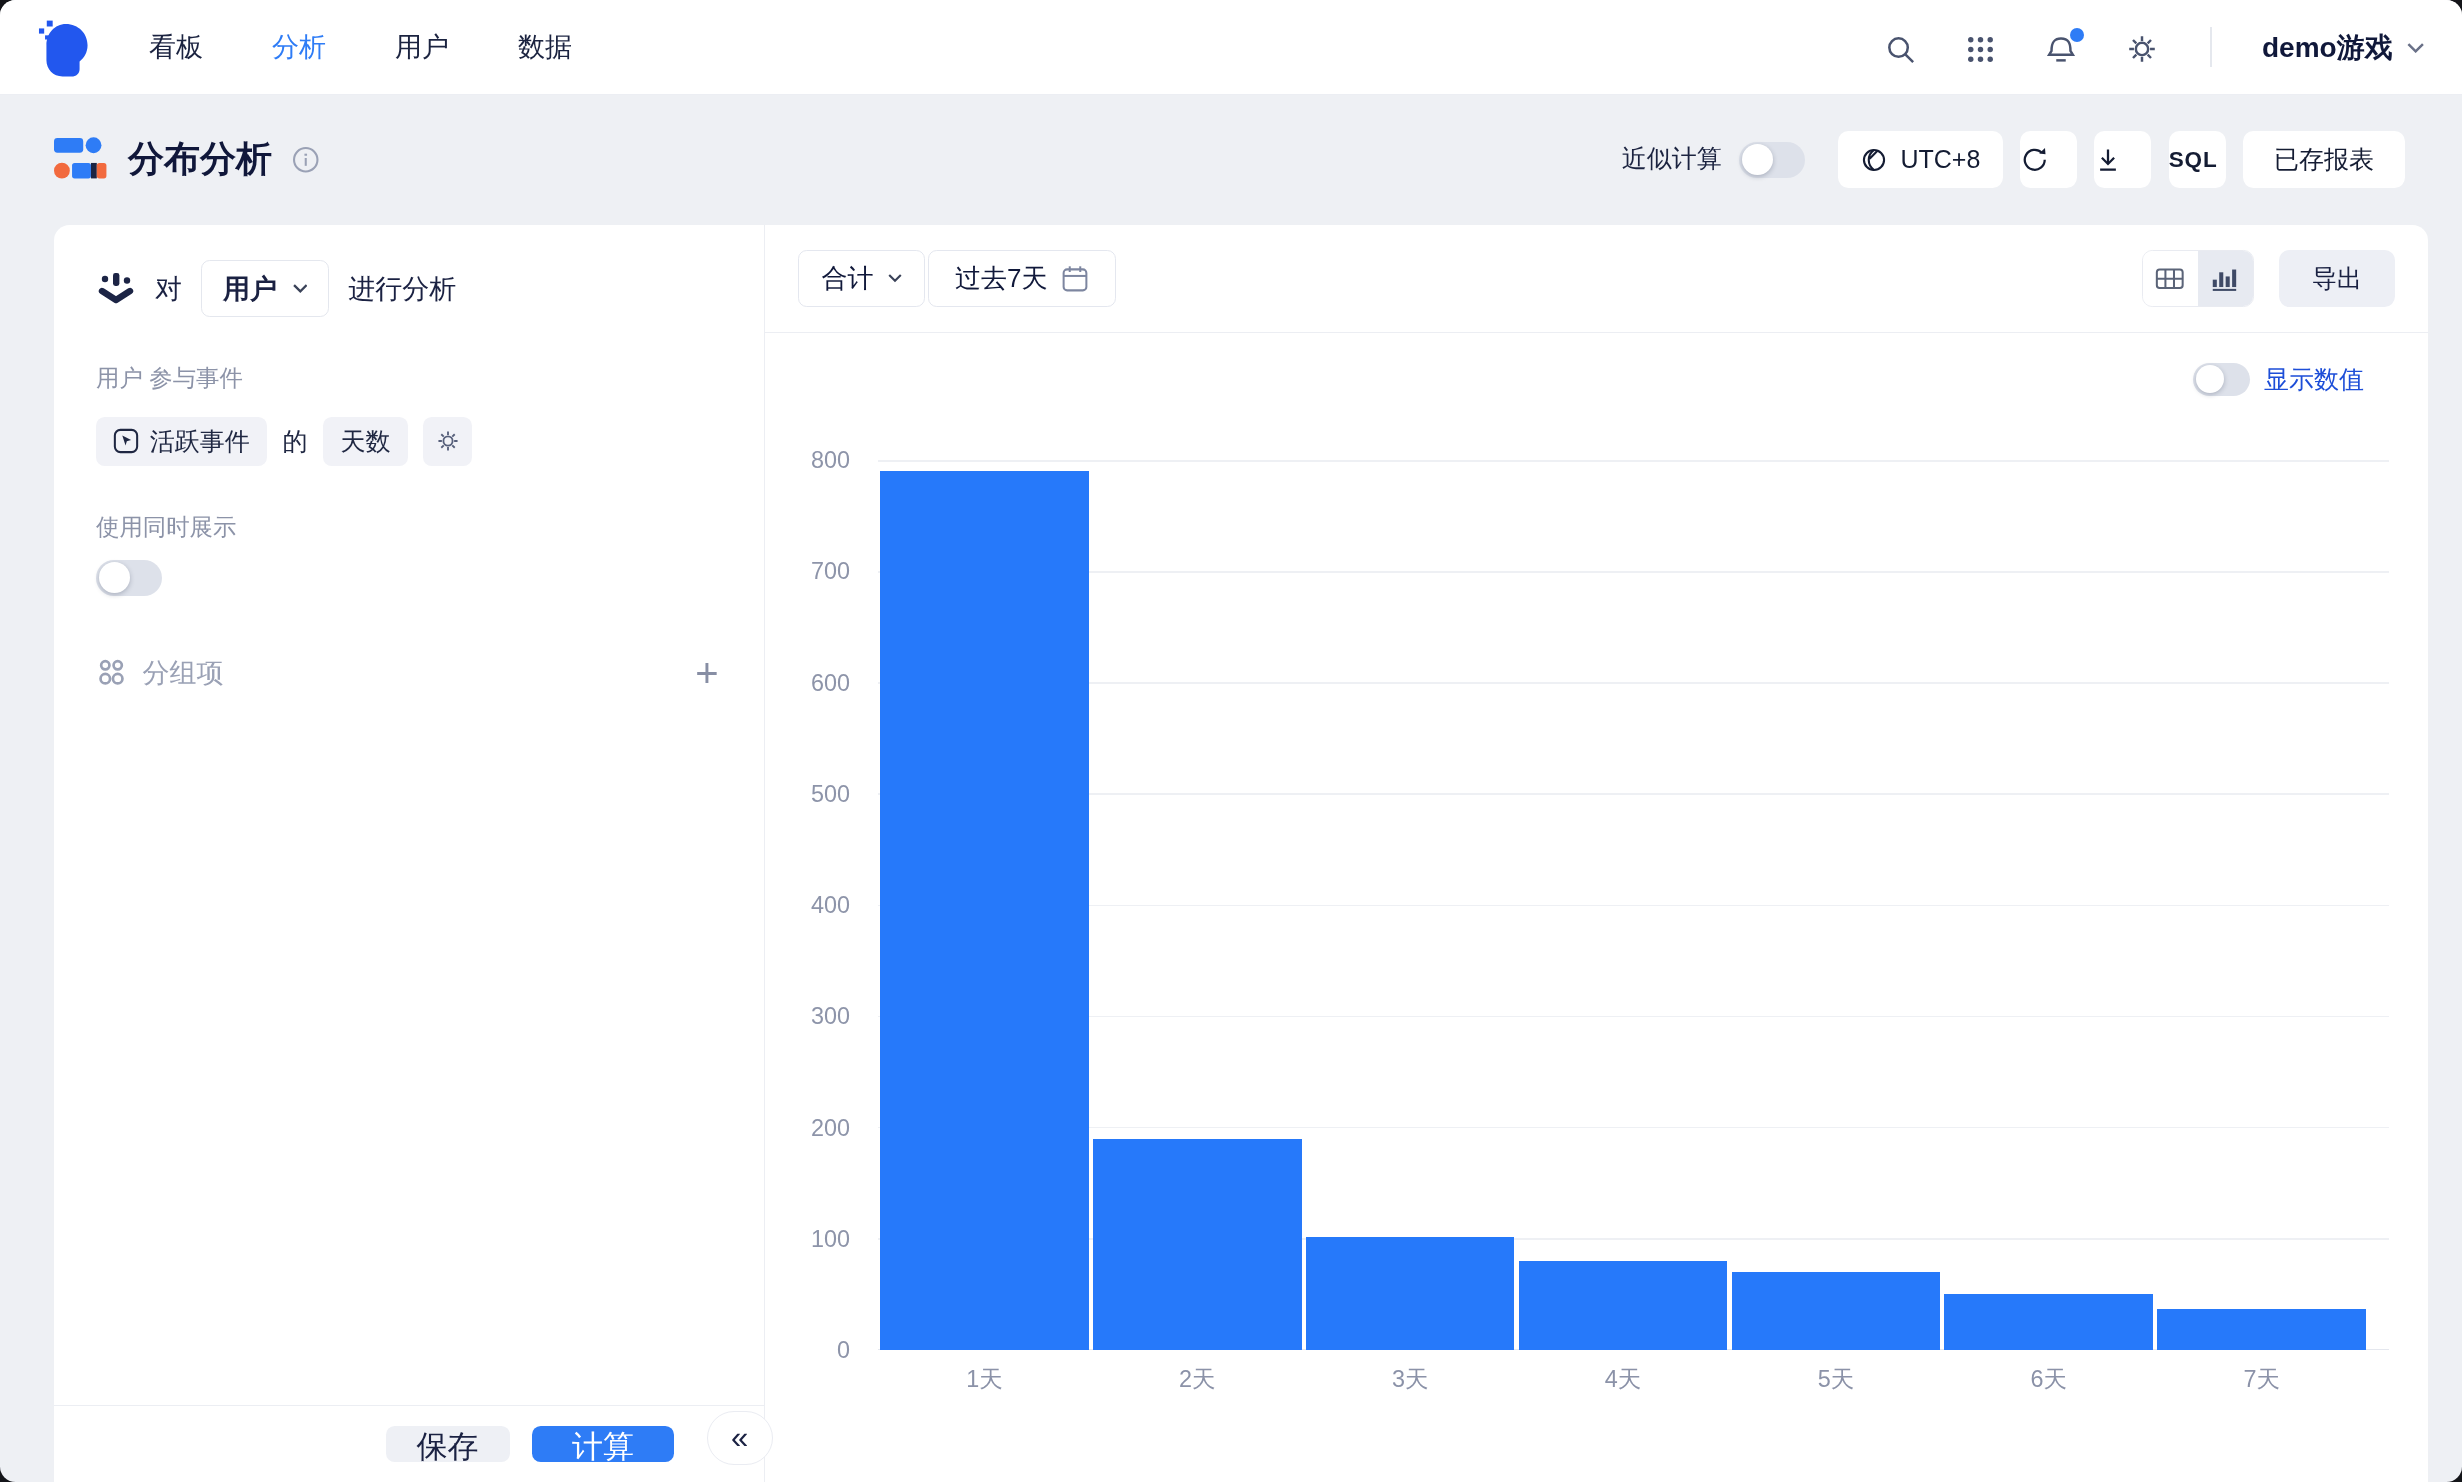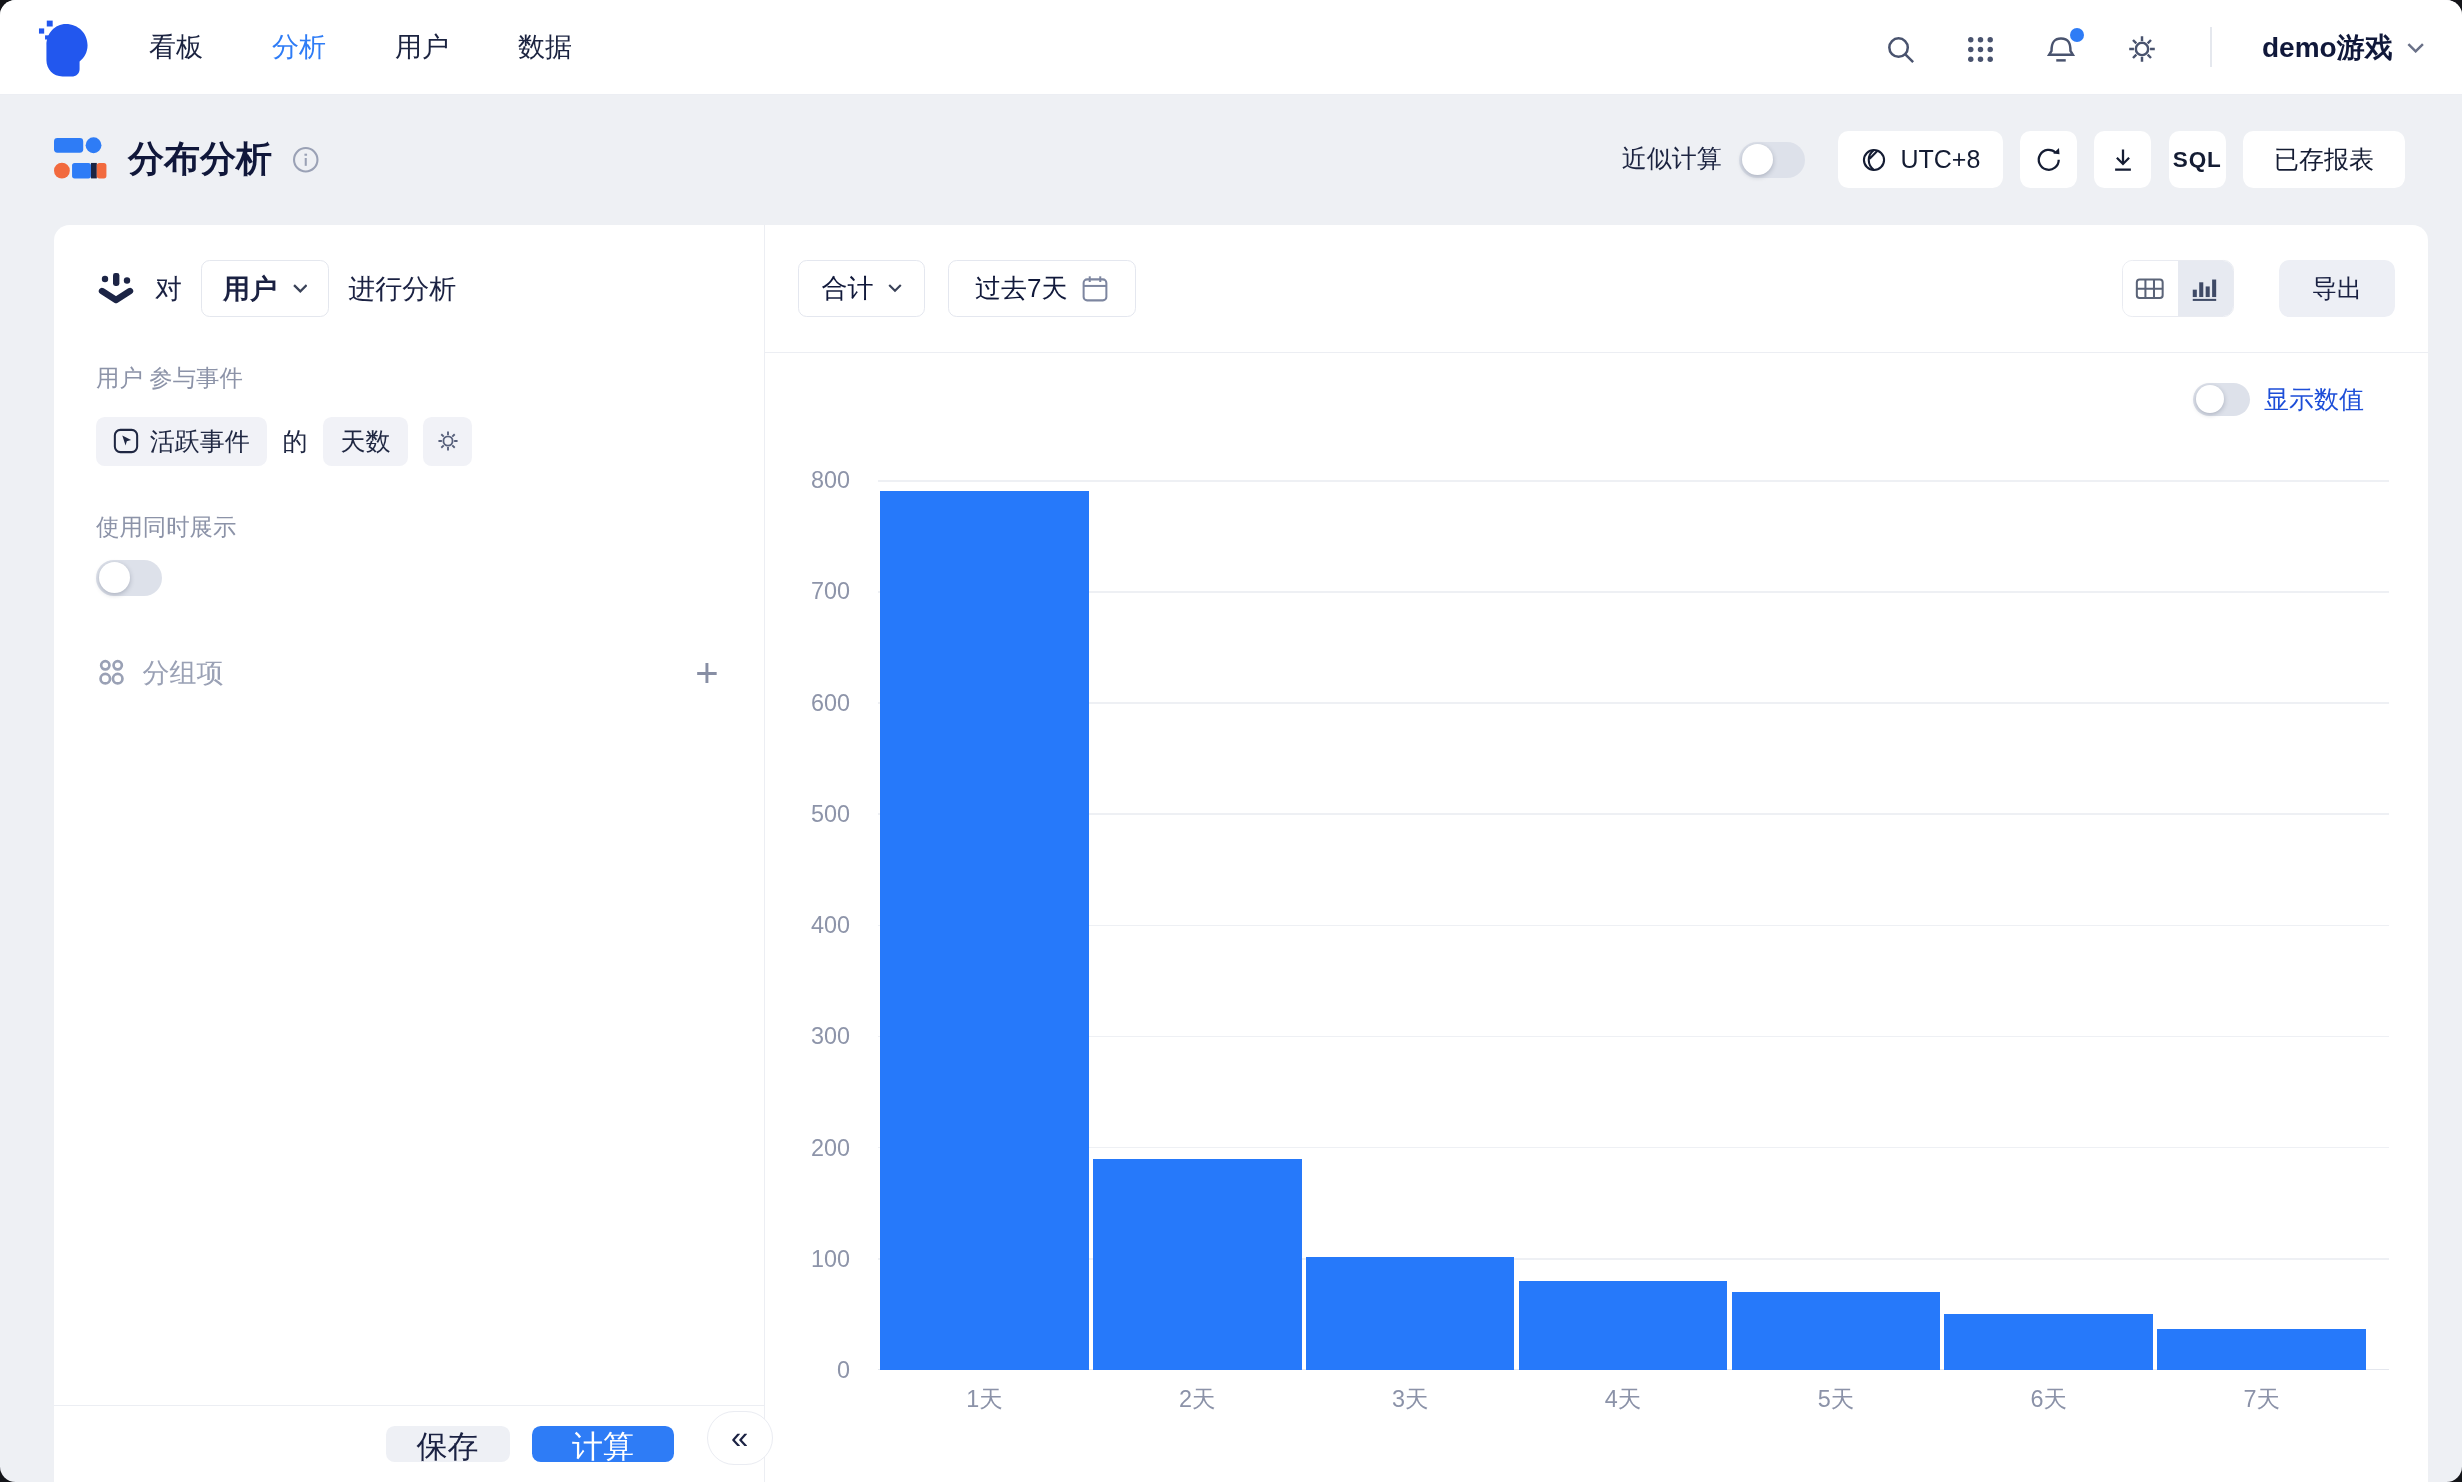--- a/index.html
+++ b/index.html
@@ -20,21 +20,21 @@
 
   
   .page-header { position:absolute; top:95px; left:0; right:0; height:129px; display:flex; align-items:center; padding:0 57px 0 54px; }
   .ph-left { display:flex; align-items:center; gap:19px; }
   .page-title { font-size:36px; font-weight:700; color:#10173a; }
   .ph-right { margin-left:auto; display:flex; align-items:center; gap:17.3px; }
   .approx { display:flex; gap:17.3px; margin-right:15.6px; }
   .approx-label { font-size:25px; color:#1b2340; }
   .toggle { width:66px; height:36px; border-radius:866px; background:#dde1ea; position:relative; cursor:pointer; flex:none; }
   .toggle .knob { position:absolute; left:2.6px; top:2.6px; width:31px; height:31px; border-radius:50%; background:#fff; box-shadow:0 1.7px 5.2px rgba(20,30,60,.25); }
-  .hbtn { height:57px; background:#fff; border-radius:10.4px; display:flex; align-items:center; justify-content:center; gap:12px; font-size:25px; color:#141c33; padding:0 22.5px; cursor:pointer; border:none; }
+  .hbtn { height:57px; background:#fff; border-radius:10.4px; display:flex; align-items:center; gap:12px; font-size:25px; color:#141c33; padding:0 22.5px; cursor:pointer; border:none; }
   .hbtn.iconic { width:57px; padding:0; }
   .hbtn.sql { font-weight:700; font-size:22.5px; letter-spacing:0.9px; }
 
   
   .card { position:absolute; top:225px; left:54px; width:2374px; bottom:0; background:#fff; border-radius:15.6px 15.6px 0 0; display:flex; }
 
   
   .sidebar { width:711px; flex:none; border-right:1.7px solid #eceef3; position:relative; padding:35px 42px 0 42px; }
   .an-row { display:flex; align-items:center; gap:19px; }
   .an-text { font-size:27px; color:#1a2142; font-weight:500; }
@@ -50,21 +50,21 @@
   .group-label { font-size:27px; color:#9aa1b5; }
   .plus { margin-left:auto; font-size:40px; font-weight:300; color:#878ea4; line-height:1; cursor:pointer; }
   .sidebar-footer { position:absolute; left:0; right:0; bottom:0; height:77px; border-top:1.7px solid #eceef3; display:flex; align-items:center; justify-content:flex-end; gap:22.5px; padding-right:90px; background:#fff; }
   .btn { height:36px; border:none; border-radius:8.7px; font-size:31px; cursor:pointer; font-family:inherit; }
   .btn.ghost { background:#eef0f5; color:#1a2142; padding:0 31px; }
   .btn.primary { background:#2e7cf6; color:#fff; padding:0 40px; }
   .collapse-pill { position:absolute; right:-8.7px; bottom:17.3px; width:66px; height:54px; background:#fff; border:1.7px solid #eaecf2; border-radius:866px; display:flex; align-items:center; justify-content:center; font-size:31px; color:#1a2142; cursor:pointer; z-index:4; }
 
   
   .main { flex:1; position:relative; display:flex; flex-direction:column; }
-  .chart-toolbar { height:128px; flex:none; border-bottom:1.7px solid #eceef3; display:flex; align-items:center; padding:0 33px; gap:23px; }
+  .chart-toolbar { height:108px; flex:none; border-bottom:1.7px solid #eceef3; display:flex; align-items:center; padding:0 33px; gap:3px; }
   .tbtn { height:57px; background:#fff; border:1.7px solid #e4e7ef; border-radius:8.7px; display:flex; align-items:center; gap:14px; padding:0 22.5px; font-size:26px; color:#10183a; cursor:pointer; }
   .seg { margin-left:auto; height:57px; border:1.7px solid #e9ebf1; border-radius:10.4px; display:flex; overflow:hidden; }
   .seg-item { width:55px; display:flex; align-items:center; justify-content:center; cursor:pointer; background:#fff; }
   .seg-item.active { background:#e7eaf1; }
   .export-btn { height:57px; background:#edeff5; border:none; border-radius:10.4px; padding:0 33px; font-size:25px; color:#1a2142; cursor:pointer; }
   .chart-area { flex:1; position:relative; }
   .show-values { position:absolute; top:29.5px; right:64px; display:flex; align-items:center; gap:14px; }
   .show-values .lbl { font-size:25px; color:#1d4ed8; }
   .toggle.sm { width:57px; height:33px; }
   .toggle.sm .knob { width:28px; height:28px; }

